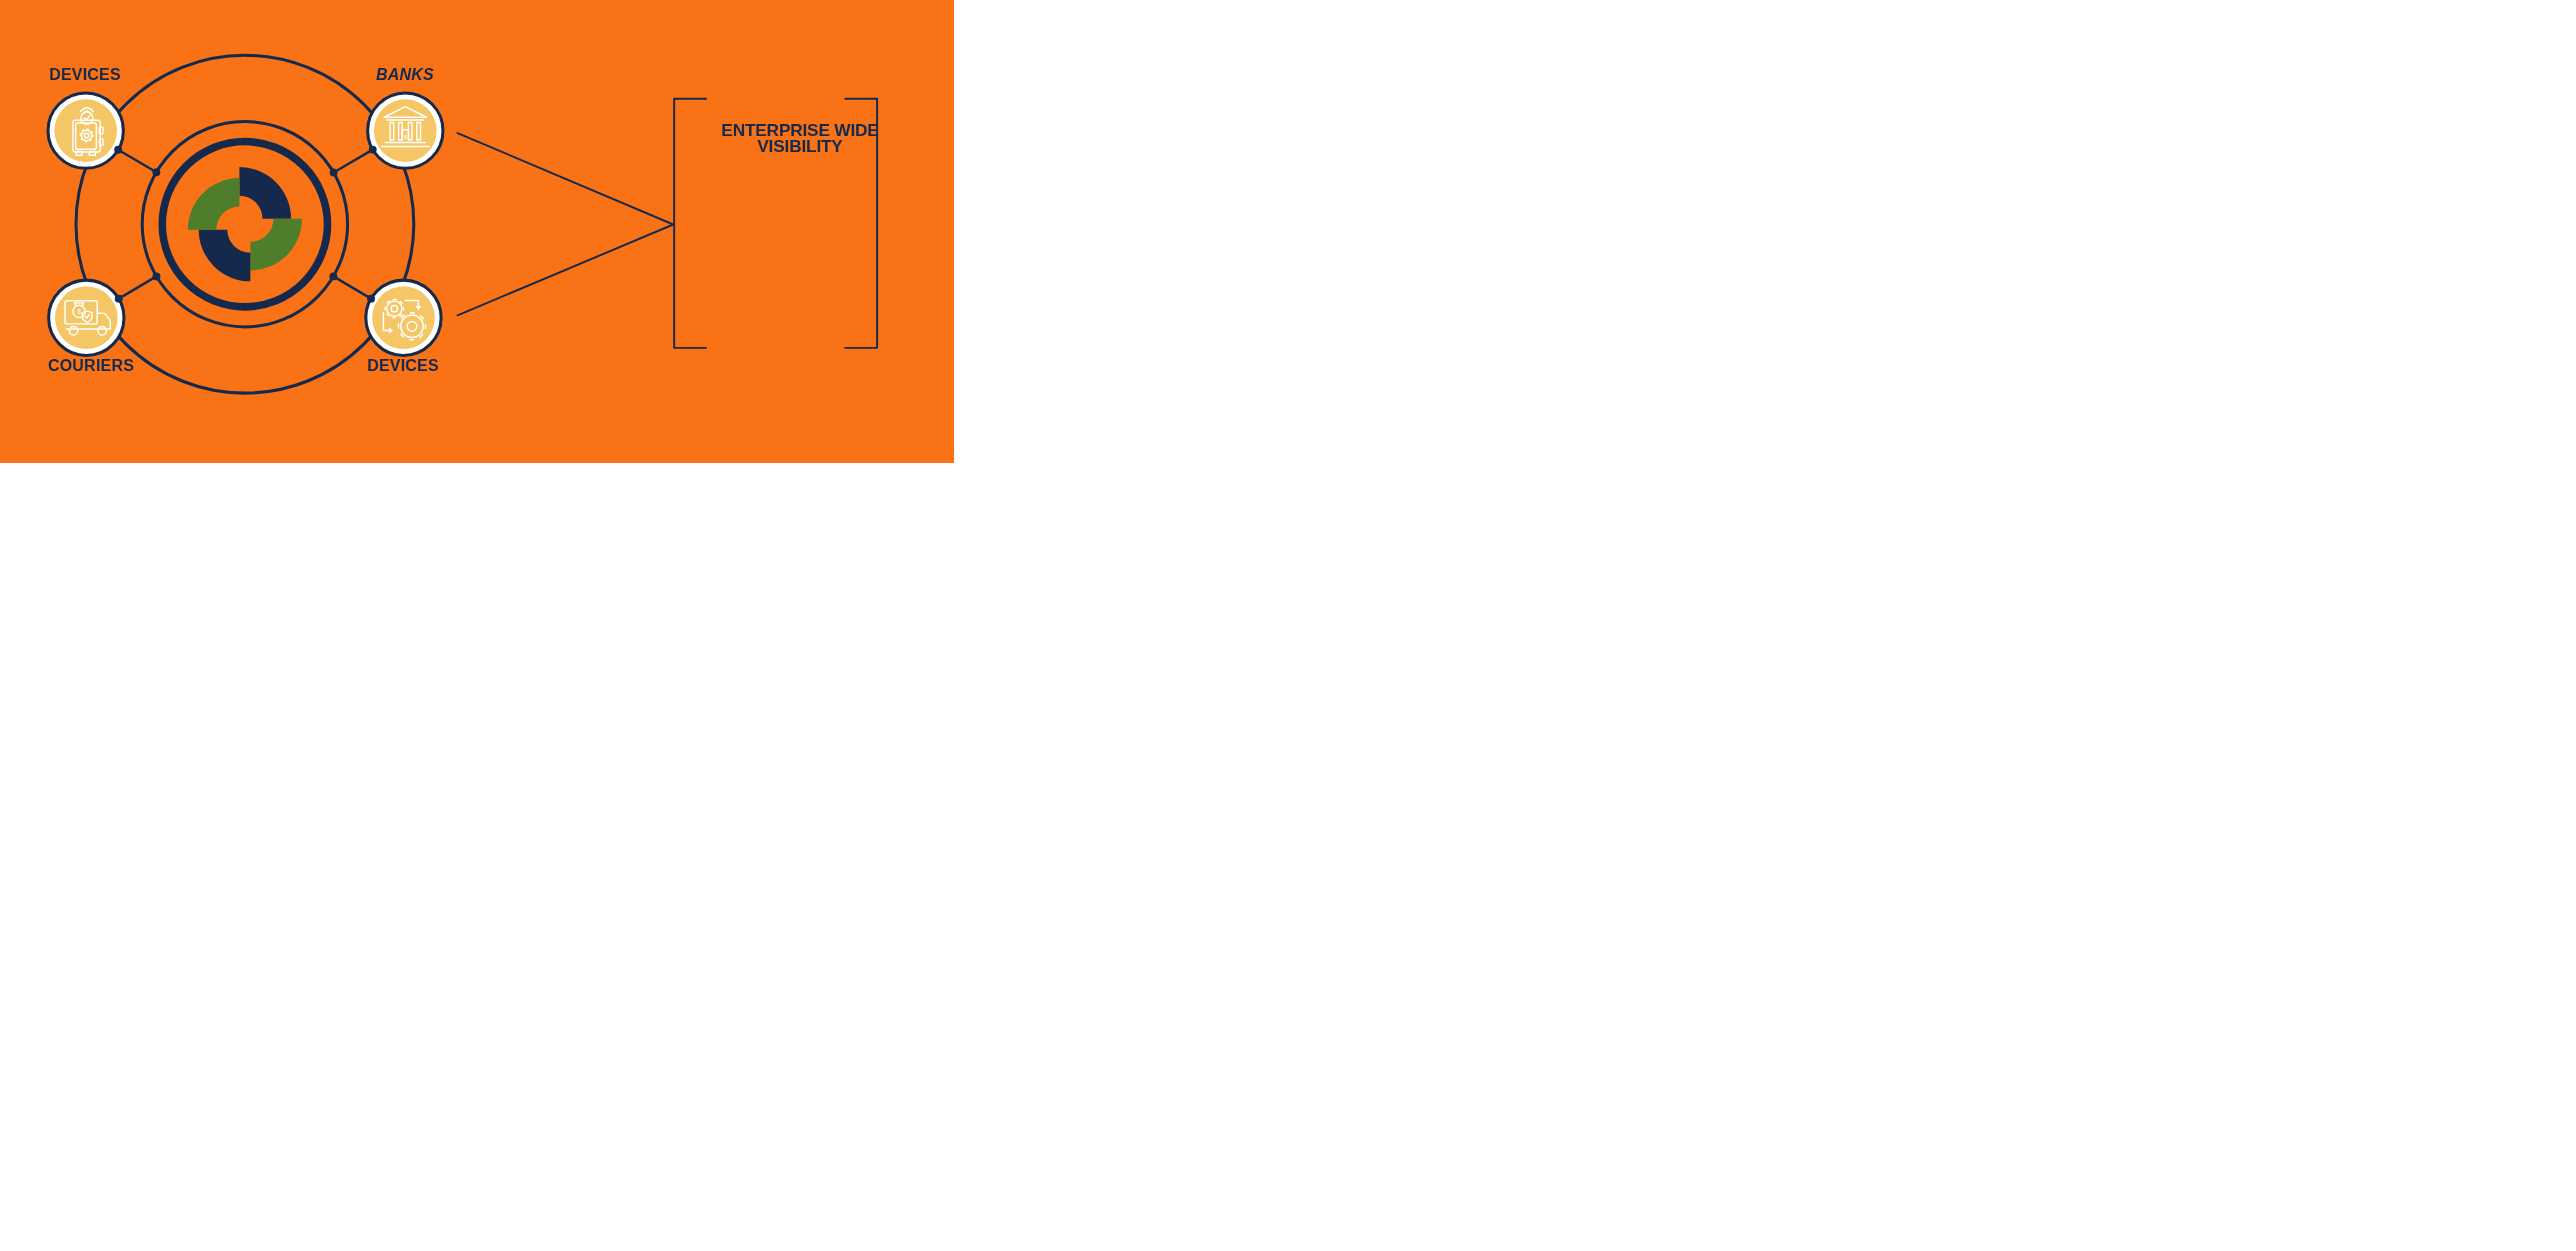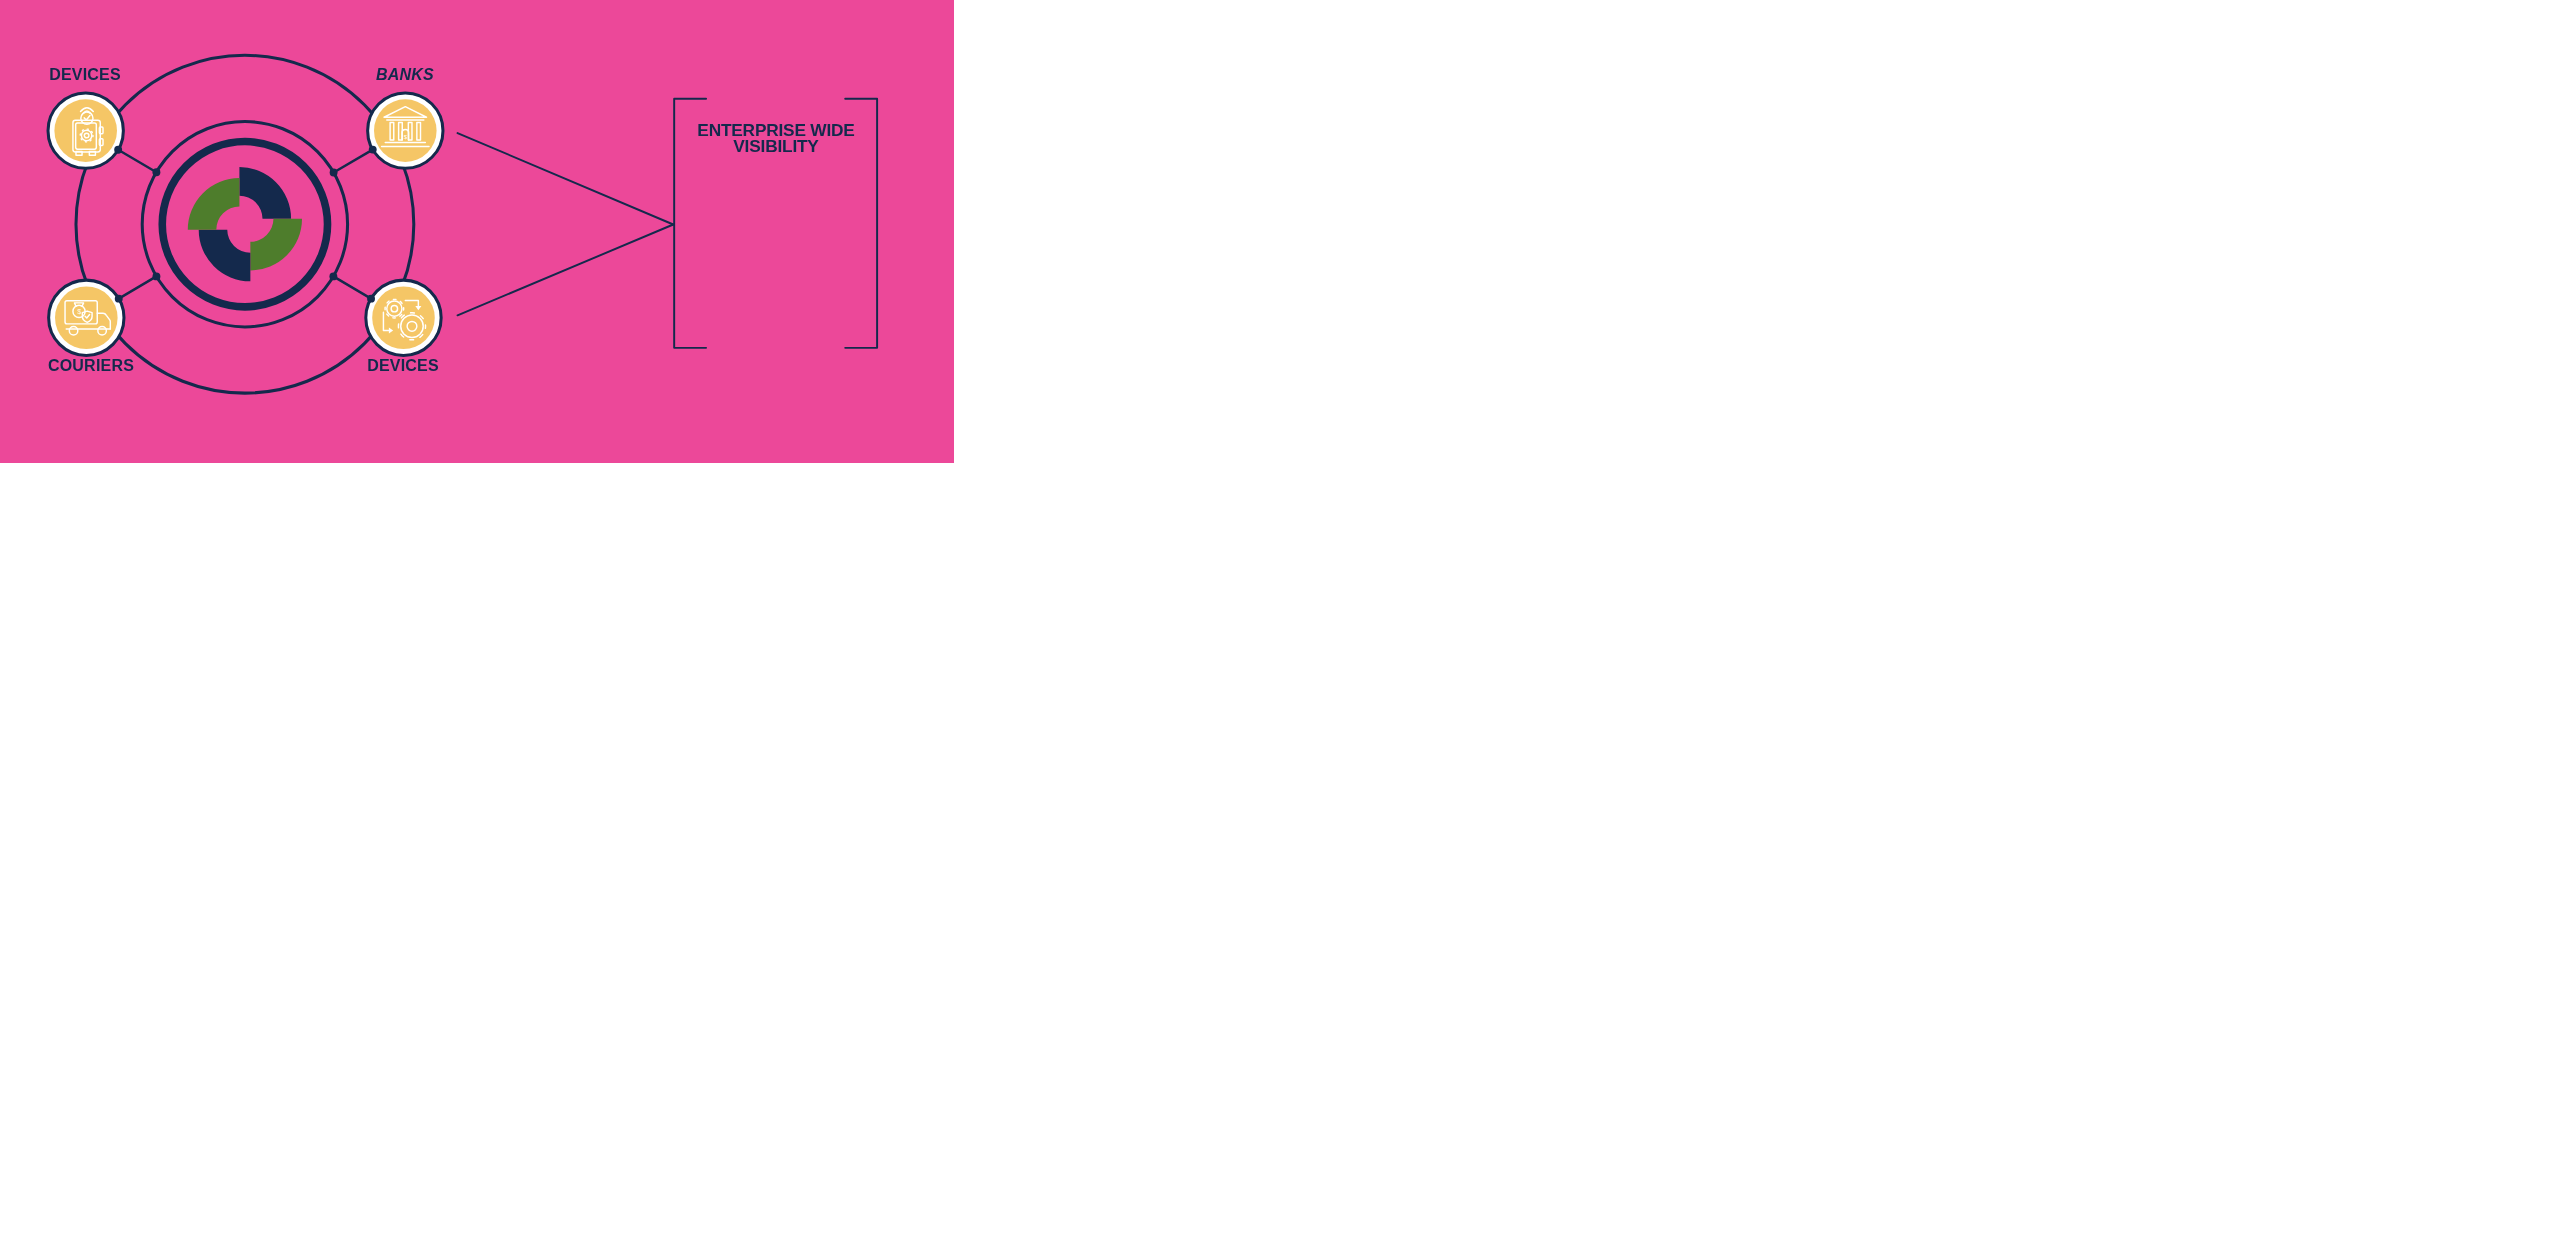--- a/index.html
+++ b/index.html
@@ -1,29 +1,29 @@
 <!DOCTYPE html>
 <html style="font-size:9.7px"><head>
 <meta charset="utf-8">
 <style>
   html,body{margin:0;padding:0;background:#ffffff;}
   .canvas{
-    position:relative;width:954px;height:463px;background:#ec4899;overflow:hidden;
+    position:relative;width:954px;height:463px;background:#f97316;overflow:hidden;
     font-family:"Liberation Sans", sans-serif;color:#14294C;
   }
   svg{position:absolute;left:0;top:0;}
   .node-label{
     position:absolute;width:146px;text-align:center;
     font-size:16px;font-weight:700;letter-spacing:0.2px;color:#14294C;
     line-height:16px;white-space:nowrap;
   }
   .panel-title{
     position:absolute;left:675px;top:122px;width:202px;text-align:center;
     font-size:17.3px;font-weight:700;line-height:16px;letter-spacing:-0.2px;
-    color:#14294C;white-space:pre-line;
+    color:#14294C;white-space:pre-line;padding-left:24px;
   }
   .panel-body{
     position:absolute;left:671px;top:159px;width:210px;text-align:center;
     font-size:13px;font-weight:400;line-height:15.6px;
     color:#14294C;white-space:pre-line;
   }
   .stroke{fill:none;stroke:#14294C;}
   .icon{fill:none;stroke:#ffffff;stroke-width:2.4;stroke-linecap:round;stroke-linejoin:round;}
   .icon-fill{fill:#ffffff;stroke:none;}
   .dollar{fill:#ffffff;stroke:none;font-family:"Liberation Sans",sans-serif;text-anchor:middle;}

